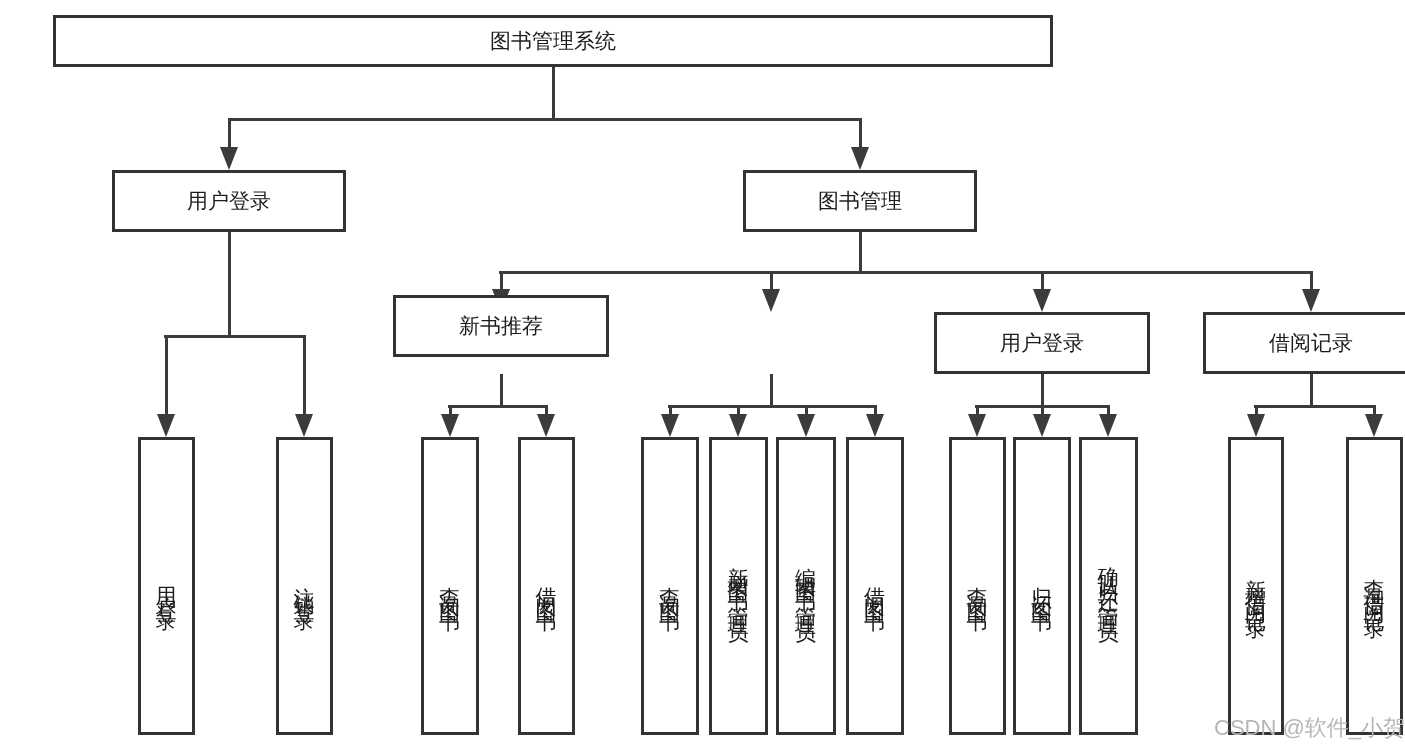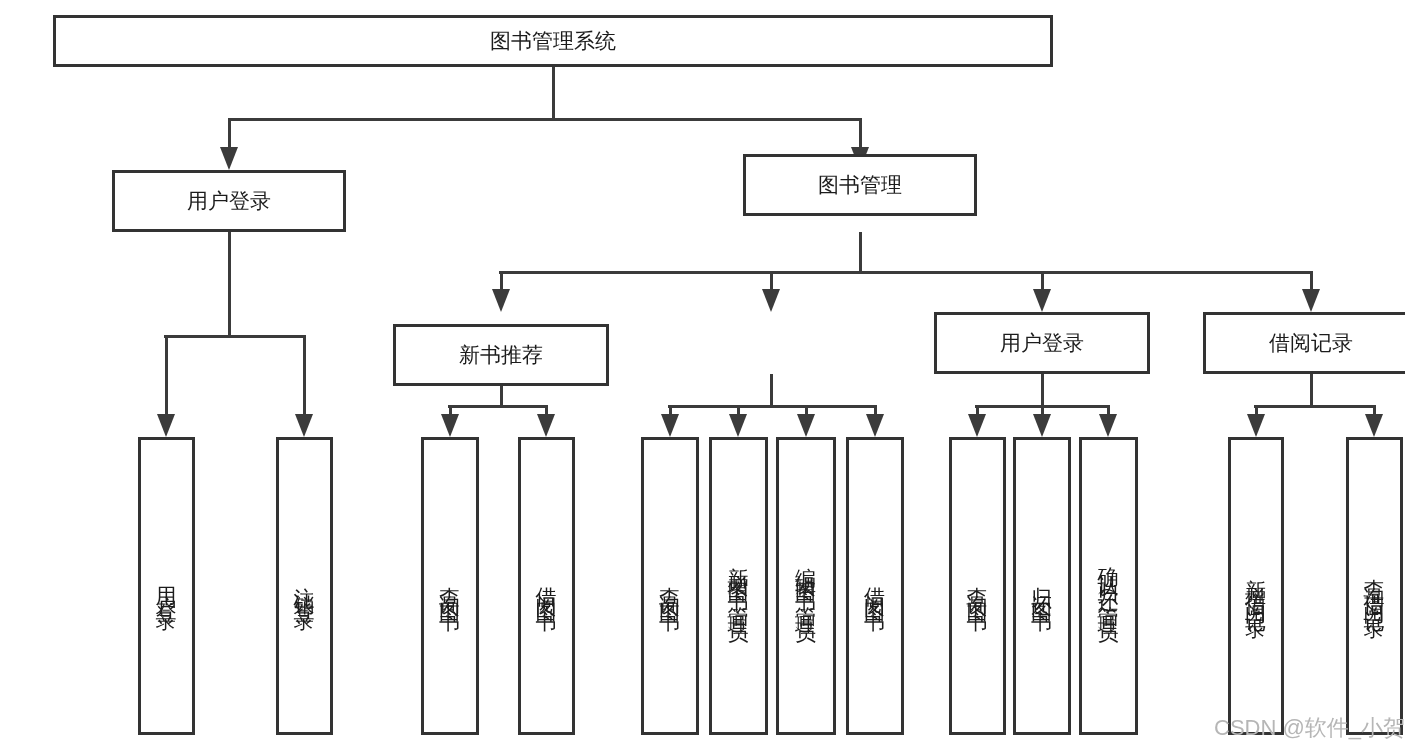--- a/index.html
+++ b/index.html
@@ -109,25 +109,25 @@
       <div class="arrowhead" style="left: 1334px; top: 414px;"></div>
     </div>
 
   <div class="node" style="left:22px;top:15px;width:1000px;height:52px;">
     <span class="lbl">图书管理系统</span>
   </div>
 
   <div class="node" style="left:81px;top:170px;width:234px;height:62px;">
     <span class="lbl">用户登录</span>
   </div>
-  <div class="node" style="left:712px;top:154px;width:234px;height:62px;">
+  <div class="node" style="left:712px;top:170px;width:234px;height:62px;">
     <span class="lbl">图书管理</span>
   </div>
 
-  <div class="node" style="left:362px;top:324px;width:216px;height:62px;">
+  <div class="node" style="left:362px;top:295px;width:216px;height:62px;">
     <span class="lbl">新书推荐</span>
   </div>
   <div class="node" style="left:903px;top:312px;width:216px;height:62px;">
     <span class="lbl">用户登录</span>
   </div>
   <div class="node" style="left:1172px;top:312px;width:216px;height:62px;">
     <span class="lbl">借阅记录</span>
   </div>
 
   <div class="node vnode" style="left:107px;top:437px;width:57px;height:298px;">

